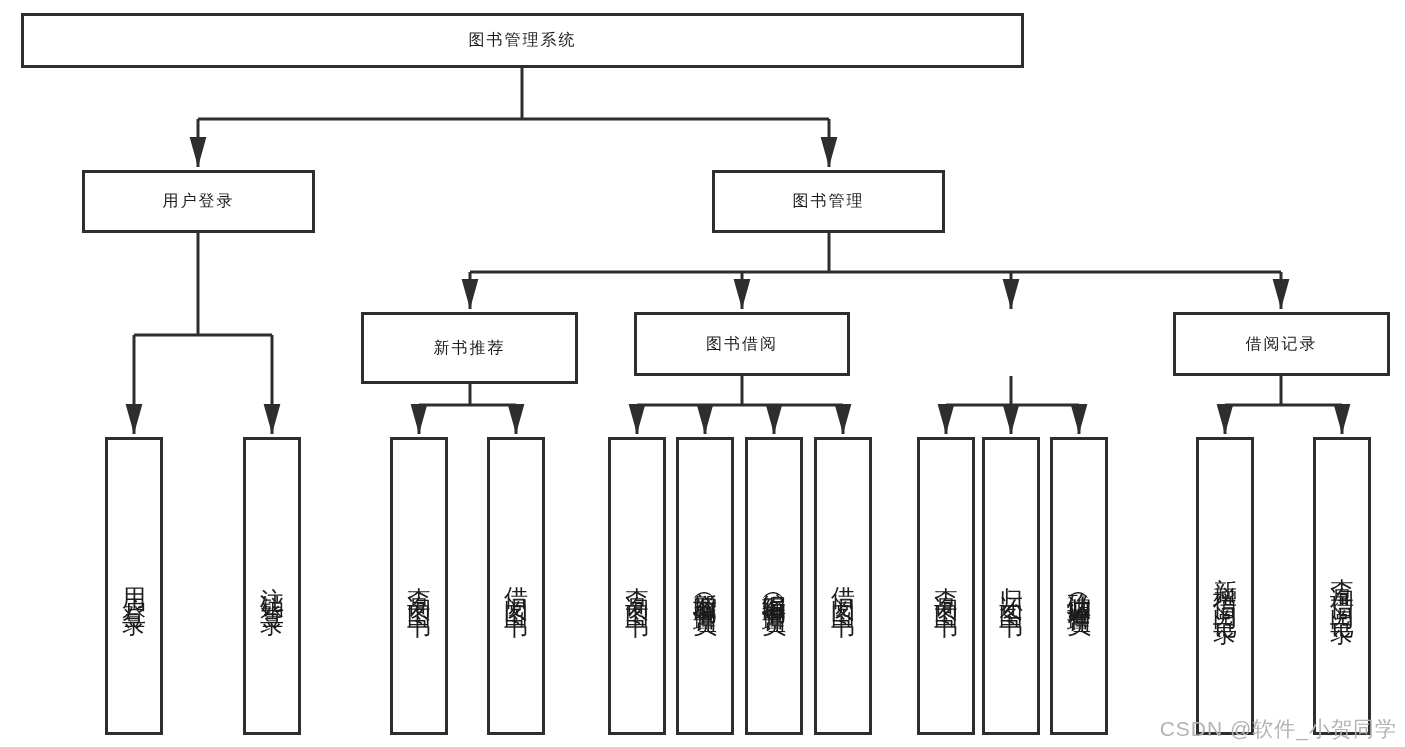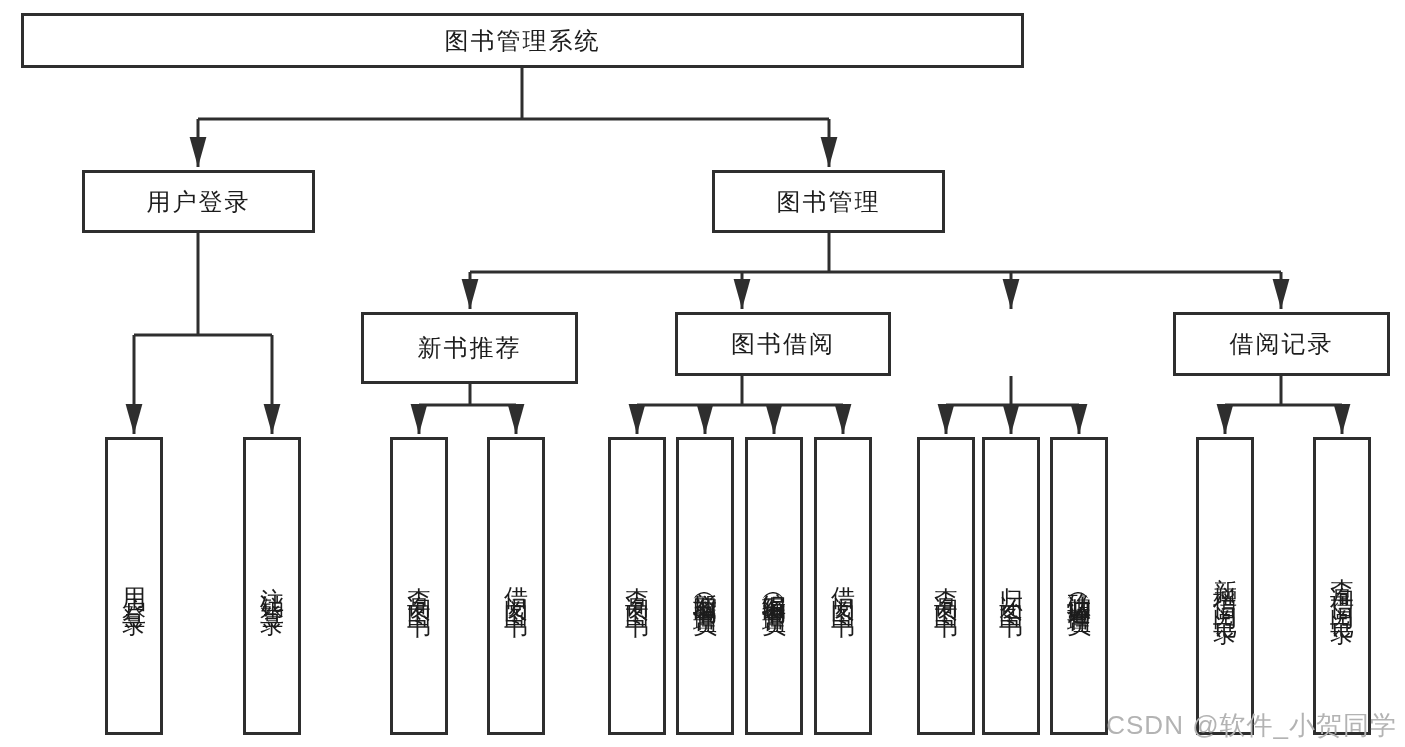--- a/index.html
+++ b/index.html
@@ -16,50 +16,50 @@
   .node {
     position: absolute;
     box-sizing: border-box;
     border: 3px solid var(--box-border, #2e2e2e);
     background: #ffffff;
     display: flex;
     align-items: center;
     justify-content: center;
     color: var(--text, #1c1c1c);
   }
-  .h { font-size: 24px; letter-spacing: 2px; }
+  .h { font-size: 16px; letter-spacing: 2px; }
   .v { width: 58px; height: 298px; top: 437px; }
   .v span {
     writing-mode: vertical-rl;
     text-orientation: mixed;
     font-size: 24px;
     line-height: 1;
     letter-spacing: 9px;
   }
   .v.tight span { letter-spacing: 3px; }
 
   #n-root  { left: 21px;  top: 13px;  width: 1003px; height: 55px; }
   #n-l2-0  { left: 82px;  top: 170px; width: 233px;  height: 63px; }
   #n-l2-1  { left: 712px; top: 170px; width: 233px;  height: 63px; }
   #n-l3-0  { left: 361px; top: 312px; width: 217px;  height: 72px; }
-  #n-l3-1  { left: 634px; top: 312px; width: 216px;  height: 64px; margin-left: 41px; }
+  #n-l3-1  { left: 634px; top: 312px; width: 216px;  height: 64px; }
   #n-l3-2  { left: 903px; top: 312px; width: 215px;  height: 64px; }
   #n-l3-3  { left: 1173px;top: 312px; width: 217px;  height: 64px; }
   #n-g1-0 { left: 105px; }  #n-g1-1 { left: 243px; }
   #n-g2-0 { left: 390px; }  #n-g2-1 { left: 487px; }
   #n-g3-0 { left: 608px; }  #n-g3-1 { left: 676px; }
   #n-g3-2 { left: 745px; }  #n-g3-3 { left: 814px; }
   #n-g4-0 { left: 917px; }  #n-g4-1 { left: 982px; }  #n-g4-2 { left: 1050px; }
   #n-g5-0 { left: 1196px; } #n-g5-1 { left: 1313px; }
 
   .watermark {
     position: absolute;
     right: 8px;
     bottom: 4px;
-    font-size: 26px;
+    font-size: 21px;
     letter-spacing: 1px;
     color: var(--watermark, #b3b3b3);
     margin-top: 43px;
   }
 </style>
 </head>
 <body>
 
 <div class="stage">
 

